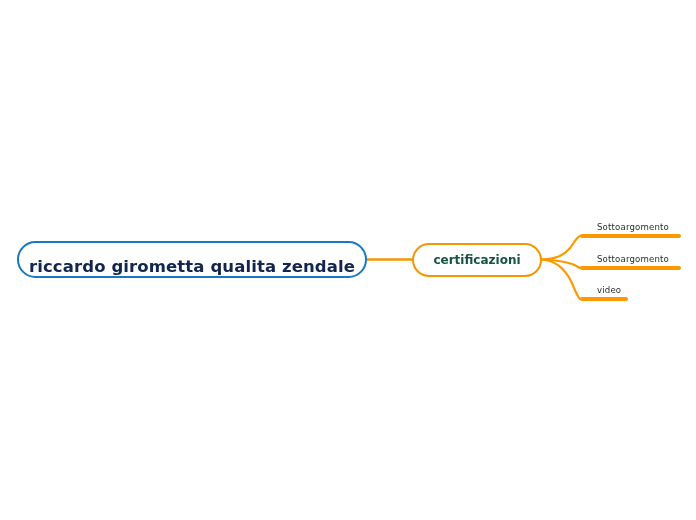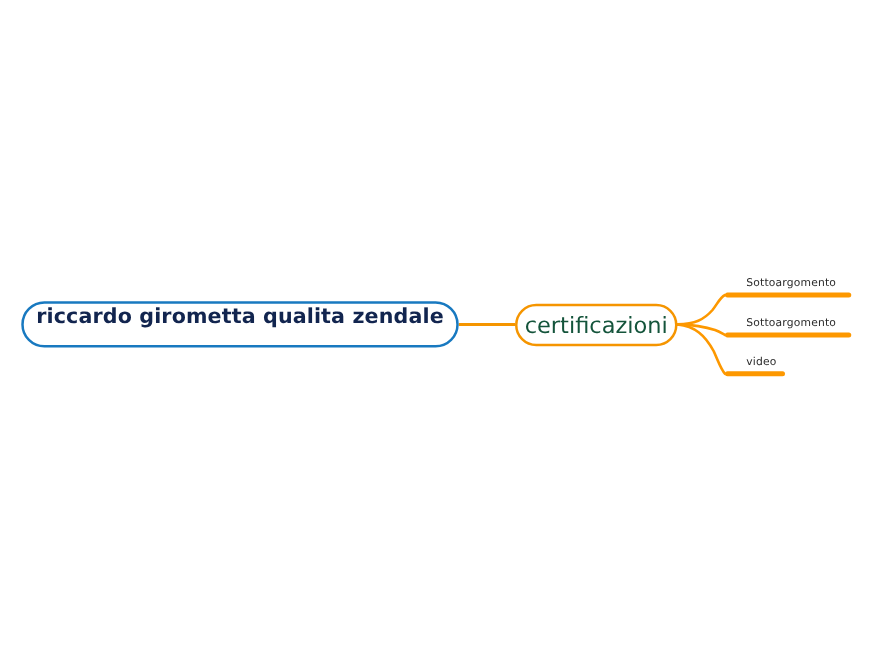--- a/index.html
+++ b/index.html
@@ -38,21 +38,21 @@
     position: absolute;
     left: 17px;
     top: 241px;
     width: 350px;
     height: 37px;
     box-sizing: border-box;
     border: 2px solid #1879c0;
     border-radius: 19px;
     background: #ffffff;
     display: flex;
-    align-items: flex-start;
+    align-items: flex-end;
     justify-content: center;
   }
   #root-node .node-label {
     font-size: 16.5px;
     font-weight: bold;
     color: #12254f;
     letter-spacing: 0.1px;
     white-space: nowrap;
   }
 
@@ -65,22 +65,22 @@
     height: 34px;
     box-sizing: border-box;
     border: 2px solid #f59500;
     border-radius: 17px;
     background: #ffffff;
     display: flex;
     align-items: center;
     justify-content: center;
   }
   #topic-node .node-label {
-    font-size: 18px;
-    font-weight: normal;
+    font-size: 12px;
+    font-weight: bold;
     color: #14543b;
     white-space: nowrap;
   }
 
   
   .leaf-node {
     position: absolute;
     height: 22px;
   }
   .leaf-node .leaf-label {

